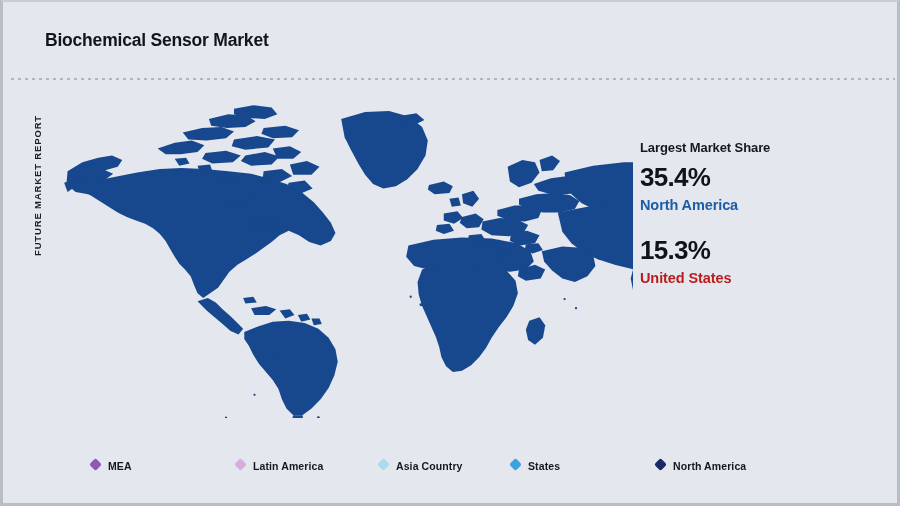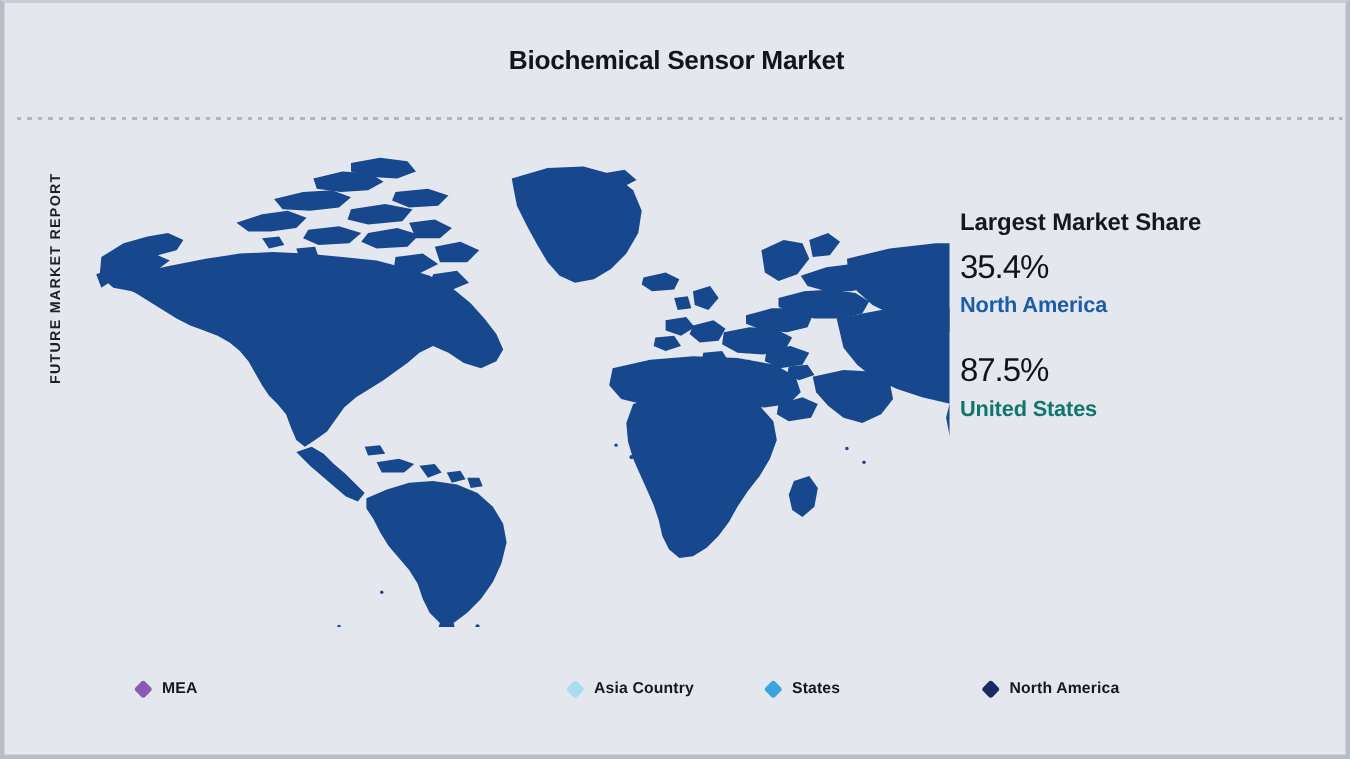--- a/index.html
+++ b/index.html
@@ -26,22 +26,22 @@
   }
 
   
   #header {
     position: absolute;
     left: 0; top: 0;
     width: 100%;
     height: 77px;
     display: flex;
     align-items: center;
-    justify-content: center;
-    padding: 0 28px 0 30px;
+    justify-content: flex-start;
+    padding: 0 28px 0 42px;
   }
   .hdr-title {
     font-size: 17.5px;
     font-weight: bold;
     color: #12161c;
     letter-spacing: -0.2px;
     white-space: nowrap;
   }
   .hdr-title.right { letter-spacing: -0.1px; }
 
@@ -87,30 +87,30 @@
   
   #stats {
     position: absolute;
     left: 637px;
     top: 138px;
     width: 250px;
   }
   .stat-block { margin-bottom: 24px; }
   .stat-block:last-child { margin-bottom: 0; }
   .stat-caption {
-    font-size: 16px;
+    font-size: 13px;
     font-weight: bold;
     color: #14181f;
     letter-spacing: -0.1px;
     margin-bottom: 9px;
     white-space: nowrap;
   }
   .stat-value {
-    font-size: 22px;
-    font-weight: normal;
+    font-size: 26px;
+    font-weight: bold;
     color: #101418;
     letter-spacing: -0.7px;
     line-height: 1.0;
     margin-bottom: 7px;
   }
   .stat-region {
     font-size: 14.5px;
     font-weight: bold;
     color: #1b5da6;
     letter-spacing: -0.1px;
@@ -120,23 +120,22 @@
   
   #legend {
     position: absolute;
     left: 88px;
     top: 446px;
     width: 700px;
     height: 22px;
   }
   .legend-item {
     position: absolute;
-    top: 0;
+    top: 12px;
     display: flex;
-    align-items: center;
     height: 22px;
     white-space: nowrap;
   }
   .legend-marker {
     width: 9px; height: 9px;
     margin-right: 8px;
     flex: 0 0 auto;
     transform: rotate(45deg);
     border-radius: 2px;
   }
@@ -342,33 +341,37 @@
 
   <div id="stats">
 
     <div class="stat-block">
       <div class="stat-caption">Largest Market Share</div>
       <div class="stat-value">35.4%</div>
       <div class="stat-region" style="color: rgb(27, 93, 166);">North America</div>
     </div>
 
     <div class="stat-block">
-      <div class="stat-value">87.5%</div>
-      <div class="stat-region" style="color: #0f766e;">United States</div>
+      <div class="stat-value">15.3%</div>
+      <div class="stat-region" style="color: #b91c1c;">United States</div>
     </div>
 
   </div>
 
   <div id="legend">
 
     <div class="legend-item" style="left:0px">
       <span class="legend-marker" style="background: rgb(139, 90, 184);"></span>
       <span class="legend-label">MEA</span>
     </div>
 
+    <div class="legend-item" style="left:145px">
+      <span class="legend-marker" style="background: rgb(214, 174, 222);"></span>
+      <span class="legend-label">Latin America</span>
+    </div>
 
     <div class="legend-item" style="left:288px">
       <span class="legend-marker" style="background: rgb(168, 220, 240);"></span>
       <span class="legend-label">Asia Country</span>
     </div>
 
     <div class="legend-item" style="left:420px">
       <span class="legend-marker" style="background: rgb(58, 163, 224);"></span>
       <span class="legend-label">States</span>
     </div>

